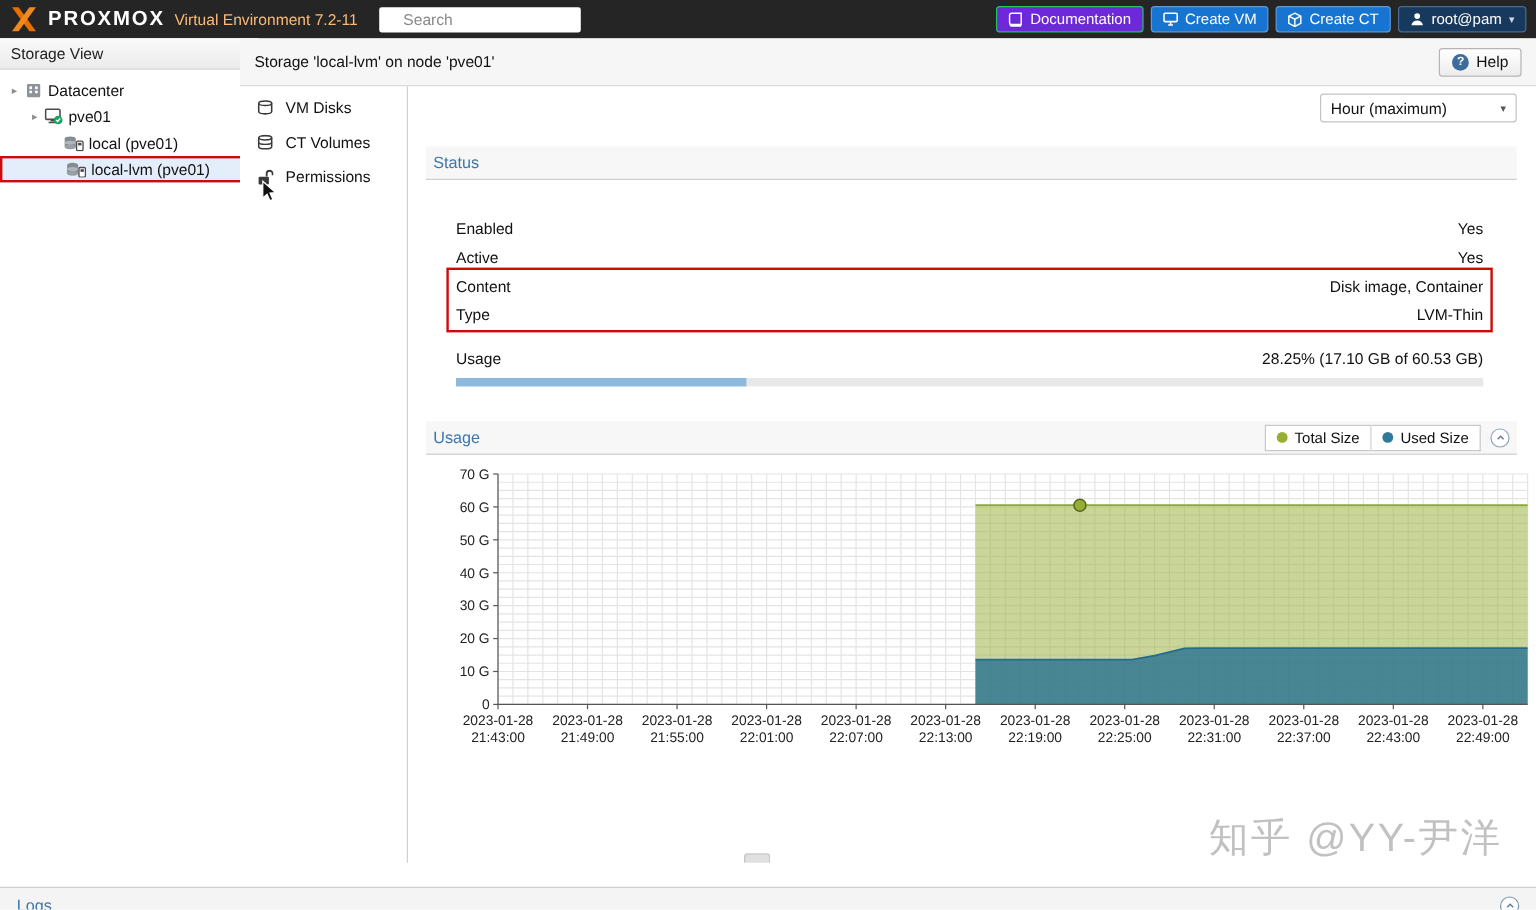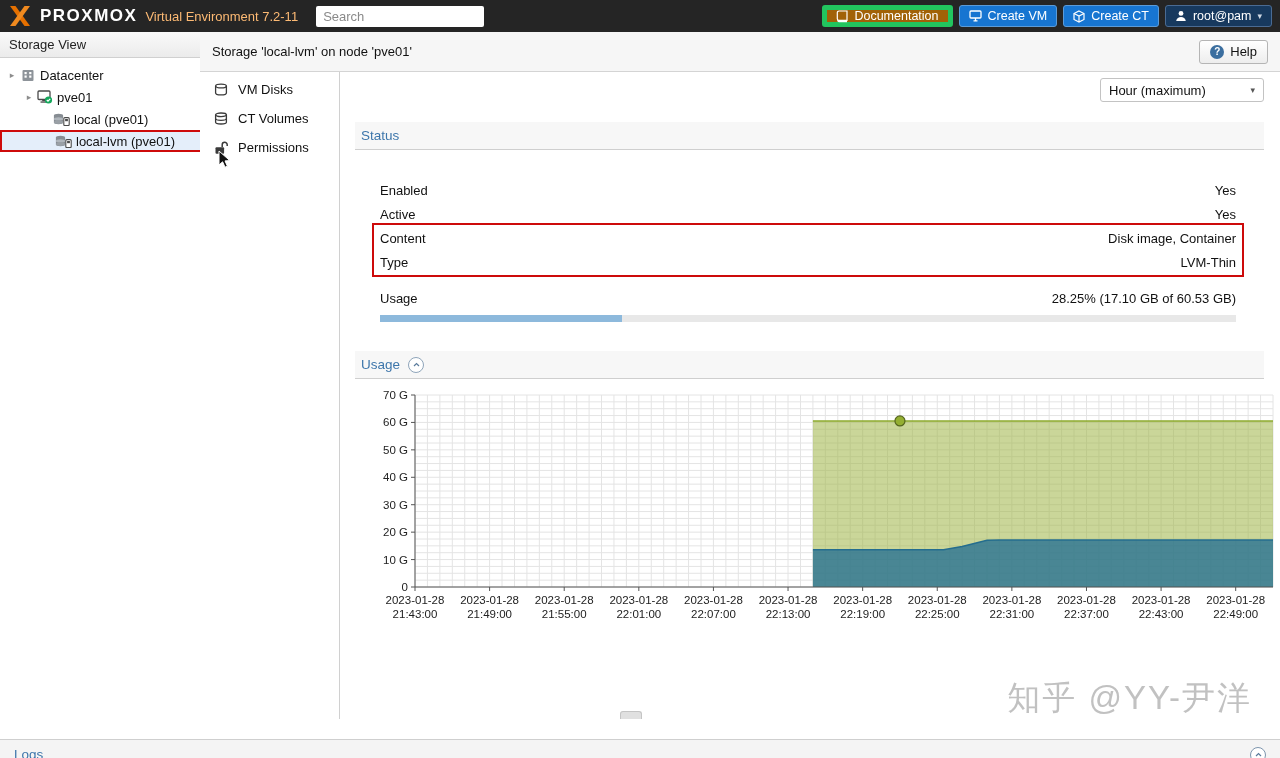--- a/index.html
+++ b/index.html
@@ -9,27 +9,27 @@
     font-size: 13px; color: #111; background: #fff;
     position: relative; overflow: hidden;
   }
 
   
   .top-header { position: absolute; left:0; top:0; width:1280px; height:32px;
     background:#252525; display:flex; align-items:center; padding:0 8px; gap:8px; }
   .logo-x { width:24px; height:22px; flex:0 0 24px; }
   .brand { color:#fff; font-weight:bold; font-size:17px; letter-spacing:1.5px; }
   .env { color:#fdba74; font-size:13px; }
-  .search-input { width:168px; height:21px; border:0; border-radius:2px; padding:0 7px;
+  .search-input { width:168px; height:21px; border:0; border-radius:2px; padding:0 20px;
     font:13px "Liberation Sans",sans-serif; color:#4d7c0f; background:#fff; margin-left:10px; }
   .search-input::placeholder { color:#8a8a8a; }
   .hdr-right { margin-left:auto; display:flex; gap:6px; align-items:center; }
   .hbtn { height:22px; display:flex; align-items:center; gap:6px; padding:0 9px;
     border-radius:3px; color:#fff; font-size:12.5px; cursor:pointer; white-space:nowrap; }
-  .hbtn.doc  { background:#a16207; border:5px solid #22c55e; }
+  .hbtn.doc  { background:#6d28d9; border:1px solid #22c55e; }
   .hbtn.blue { background:#1775d1; border:1px solid #5b9bd8; }
   .hbtn.user { background:#17395e; border:1px solid #4a6b93; }
   .caret { font-size:9px; color:#cfd8e3; }
 
   
   .sidebar { position:absolute; left:0; top:32px; width:216px; height:687px;
     background:#fff; border-right:1px solid #d0d0d0; }
   .view-select { height:26px; border-bottom:1px solid #d0d0d0;
     background:linear-gradient(#fafafa,#ebebeb); display:flex; align-items:center;
     padding:0 9px; font-size:13px; color:#222; cursor:pointer; }
@@ -289,20 +289,30 @@
         </div>
         <div class="progress-track">
           <div class="progress-fill" style="width: 28.25%;"></div>
         </div>
       </div>
   </div>
 
   <div class="panel" id="usage-panel">
     <div class="panel-hdr">
       <span class="panel-title">Usage</span>
+      <div class="legend">
+          <div class="legend-item">
+            <span class="legend-dot" style="background: rgb(148, 175, 50);"></span>
+            <span>Total Size</span>
+          </div>
+          <div class="legend-item">
+            <span class="legend-dot" style="background: rgb(49, 121, 155);"></span>
+            <span>Used Size</span>
+          </div>
+        </div>
       <div class="round-tool">
         <svg width="7" height="5" viewBox="0 0 7 5">
           <path d="M1 4 3.5 1.5 6 4" stroke="#5b7c9d" stroke-width="1.2" fill="none"></path>
         </svg>
       </div>
     </div>
     <div class="chart-wrap"><svg width="900" height="250" font-family="Liberation Sans, sans-serif">
           <line x1="40" y1="10" x2="40" y2="202" stroke="#e4e4e4" stroke-width="1"></line>
           <line x1="52.434782608695656" y1="10" x2="52.434782608695656" y2="202" stroke="#e4e4e4" stroke-width="1"></line>
           <line x1="64.86956521739131" y1="10" x2="64.86956521739131" y2="202" stroke="#e4e4e4" stroke-width="1"></line>

